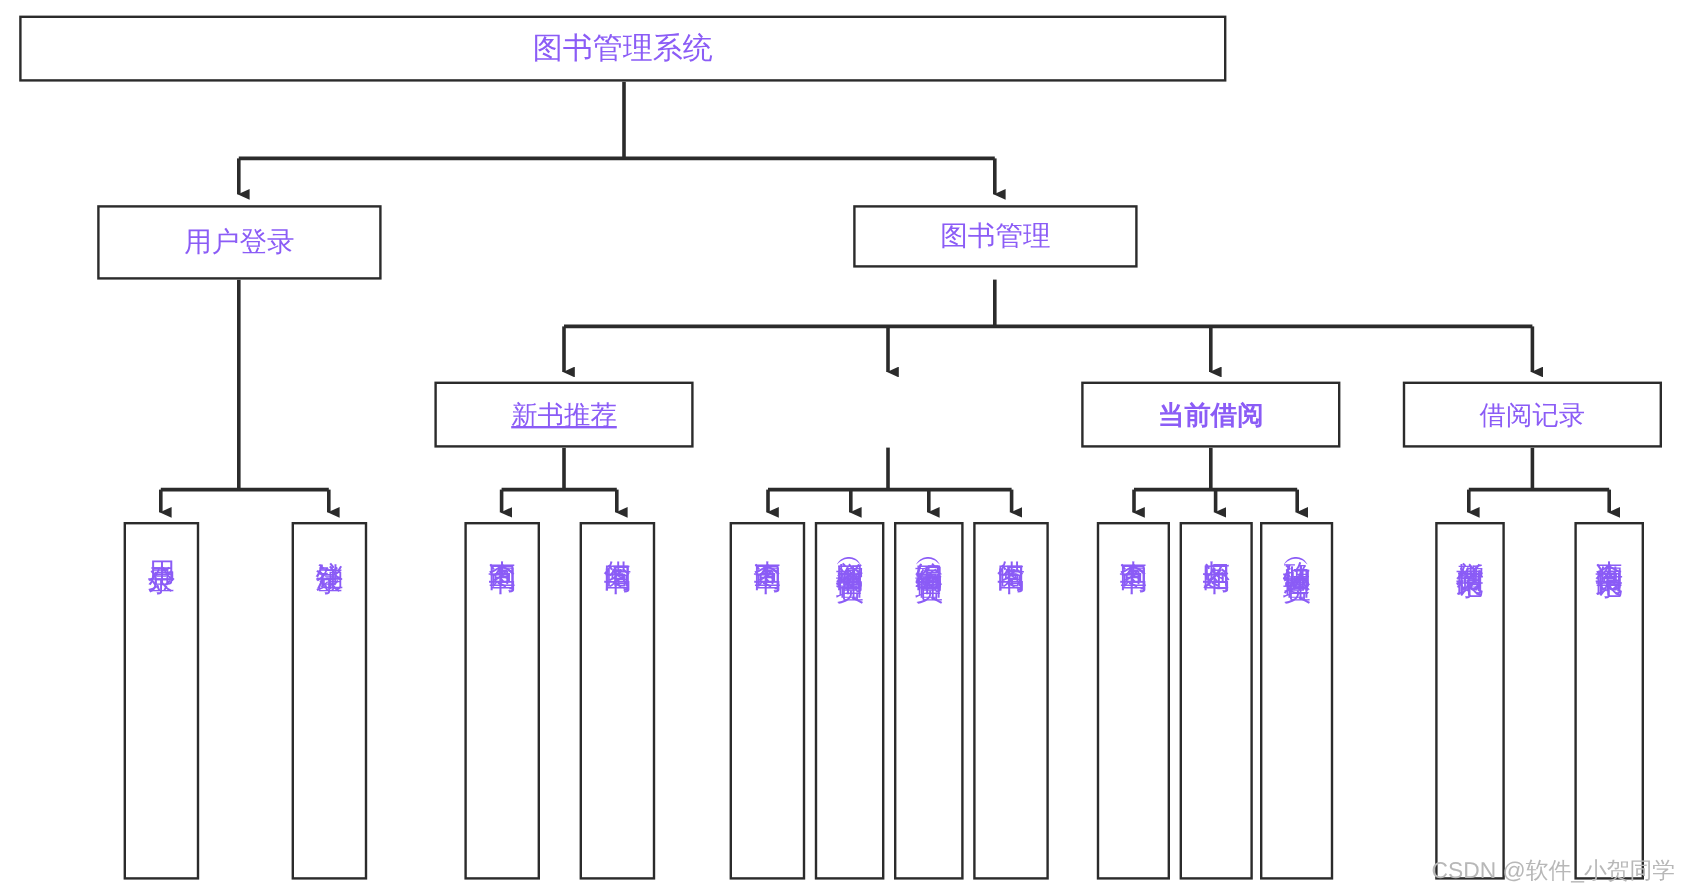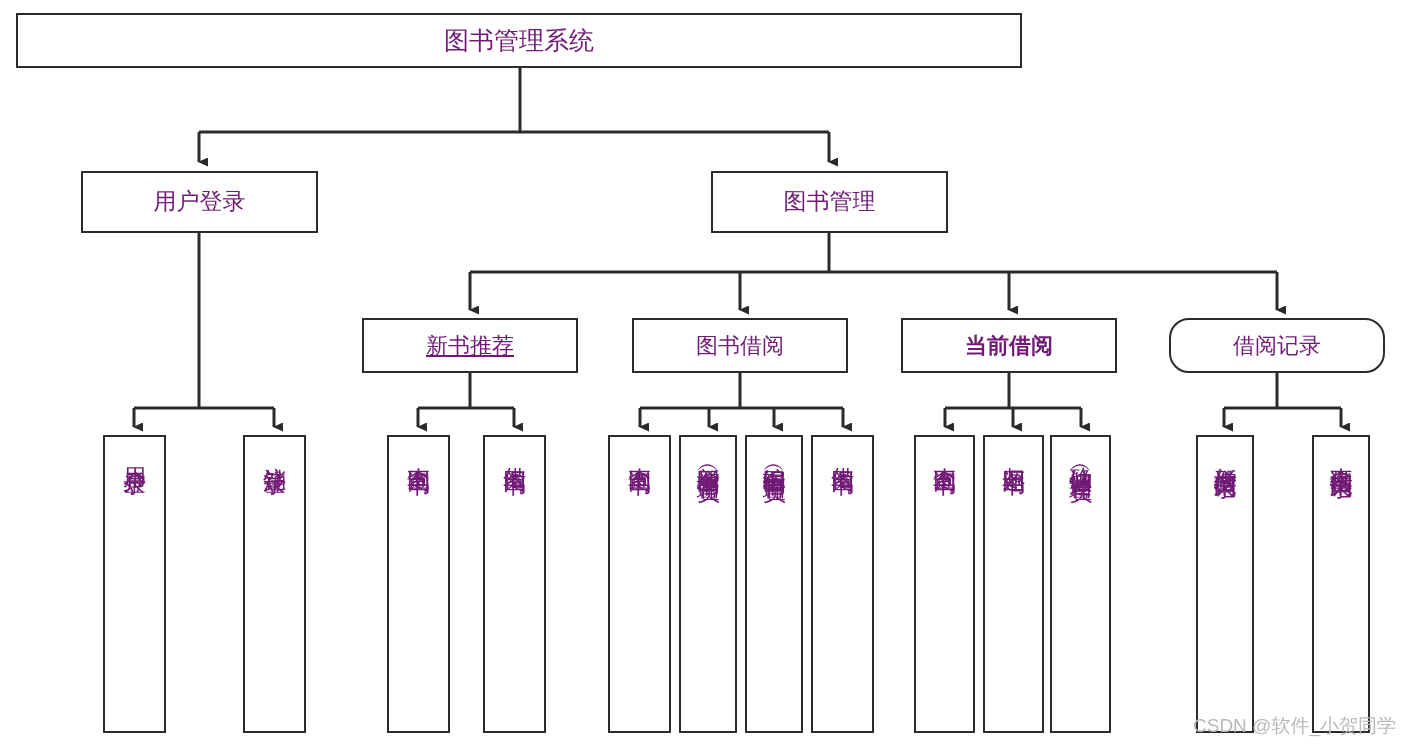--- a/index.html
+++ b/index.html
@@ -25,21 +25,21 @@
     height: 747px;
   }
   .node {
     position: absolute;
     box-sizing: border-box;
     border: 2.5px solid #2b2b2b;
     background: #ffffff;
     display: flex;
     align-items: center;
     justify-content: center;
-    color: #701a75;
+    color: #8b5cf6;
     z-index: 2;
   }
   .node-label {
     display: block;
     text-align: center;
     line-height: 1.18;
     white-space: pre-line;
   }
   .node.root  { font-size: 25px; }
   .node.lvl1  { font-size: 23px; }
@@ -122,34 +122,31 @@
     </g>
   </svg>
 
   <div class="node root" style="left:16px; top:13px; width:1006px; height:55px;">
     <span class="node-label">图书管理系统</span>
   </div>
 
   <div class="node lvl1" style="left:81px; top:171px; width:237px; height:62px;">
     <span class="node-label">用户登录</span>
   </div>
-  <div class="node lvl1" style="left:711px; top:171px; width:237px; height:62px;">
+  <div class="node lvl1" style="left:711px; top:171px; width:237px; height:52px;">
     <span class="node-label">图书管理</span>
   </div>
 
   <div class="node lvl2" style="left:362px; top:318px; width:216px; height:55px;text-decoration:underline;">
     <span class="node-label">新书推荐</span>
   </div>
-  <div class="node lvl2" style="left:632px; top:318px; width:216px; height:55px;">
-    <span class="node-label">图书借阅</span>
-  </div>
   <div class="node lvl2" style="left:901px; top:318px; width:216px; height:55px;font-weight:bold;">
     <span class="node-label">当前借阅</span>
   </div>
-  <div class="node lvl2" style="left:1169px; top:318px; width:216px; height:55px;border-radius:20px;">
+  <div class="node lvl2" style="left:1169px; top:318px; width:216px; height:55px;">
     <span class="node-label">借阅记录</span>
   </div>
 
   <div class="node leaf" style="left:103px; top:435px; width:63px; height:298px;">
     <span class="node-label">用户登录</span>
   </div>
   <div class="node leaf" style="left:243px; top:435px; width:63px; height:298px;">
     <span class="node-label">注销登录</span>
   </div>
 

